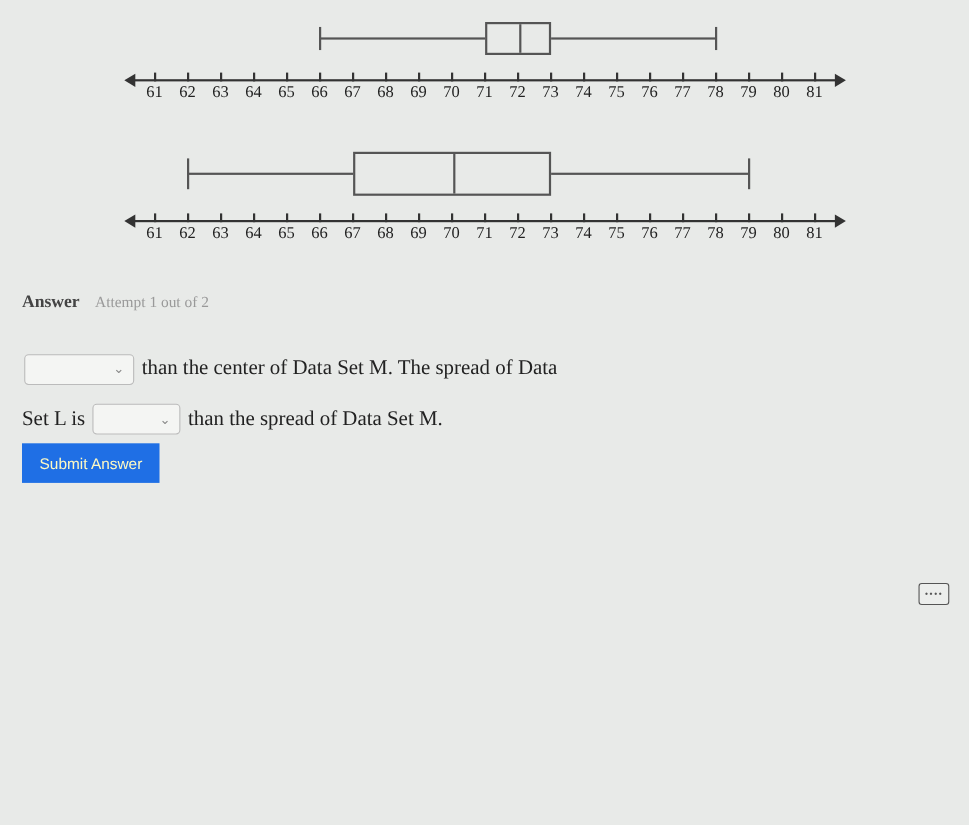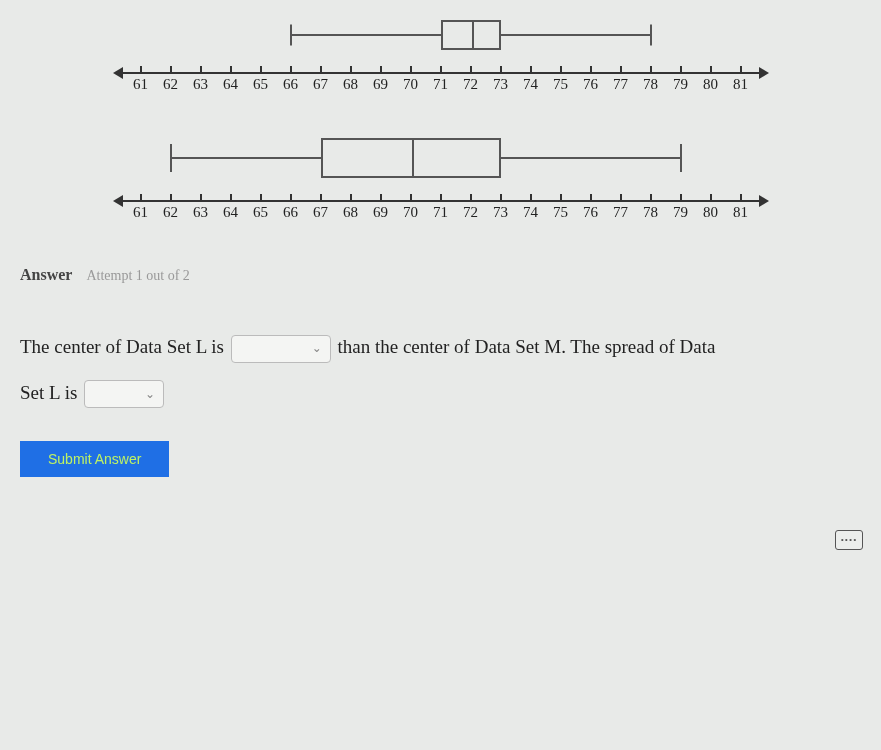--- a/index.html
+++ b/index.html
@@ -93,21 +93,21 @@
     top: 12px;
     font-size: 15px;
     transform: translateX(-50%);
     font-family: Georgia, serif;
   }
   .answer-section {
     padding: 20px 20px 0 20px;
   }
   .answer-header {
     font-size: 16px;
-    margin-bottom: 40px;
+    margin-bottom: 28px;
   }
   .answer-header .bold { font-weight: bold; color:#444; }
   .answer-header .light { color: #999; margin-left: 10px; font-size:14px; }
   .sentence {
     font-size: 19px;
     line-height: 2.4;
     font-family: Georgia, serif;
   }
   .dropdown {
     display: inline-flex;
@@ -120,26 +120,25 @@
     background: #f4f5f3;
     vertical-align: middle;
     padding: 0 8px;
     margin: 0 2px;
     font-size:12px;
     color:#888;
   }
   .dropdown.small { min-width: 80px; }
   .submit-btn {
     display: inline-block;
-    margin-top: 26px;
     background: #1f6fe5;
-    color: #bef264;
+    color: #fef9c3;
     font-family: Arial, sans-serif;
     font-size: 14px;
-    padding: 10px 28px;
+    padding: 10px 16px;
     border: none;
     cursor: pointer;
   }
   .kbd-icon {
     position: absolute;
     right: 18px;
     top: 530px;
     width: 28px;
     height: 20px;
     border: 1.5px solid #555;
@@ -278,26 +277,26 @@
 
 <div class="kbd-icon">••••</div>
 
 <div class="answer-section">
   <div class="answer-header">
     <span class="bold">Answer</span>
     <span class="light">Attempt 1 out of 2</span>
   </div>
 
   <div class="sentence">
-    <span>The center of Data Set L is</span>
     <span class="dropdown">
       <span>⌄</span>
     </span>
     <span>than the center of Data Set M. The spread of Data</span>
     <br>
     <span>Set L is</span>
     <span class="dropdown small">
       <span>⌄</span>
     </span>
+    <span>than the spread of Data Set M.</span>
   </div>
 
   <button class="submit-btn">Submit Answer</button>
 </div>
 
 </body></html>

